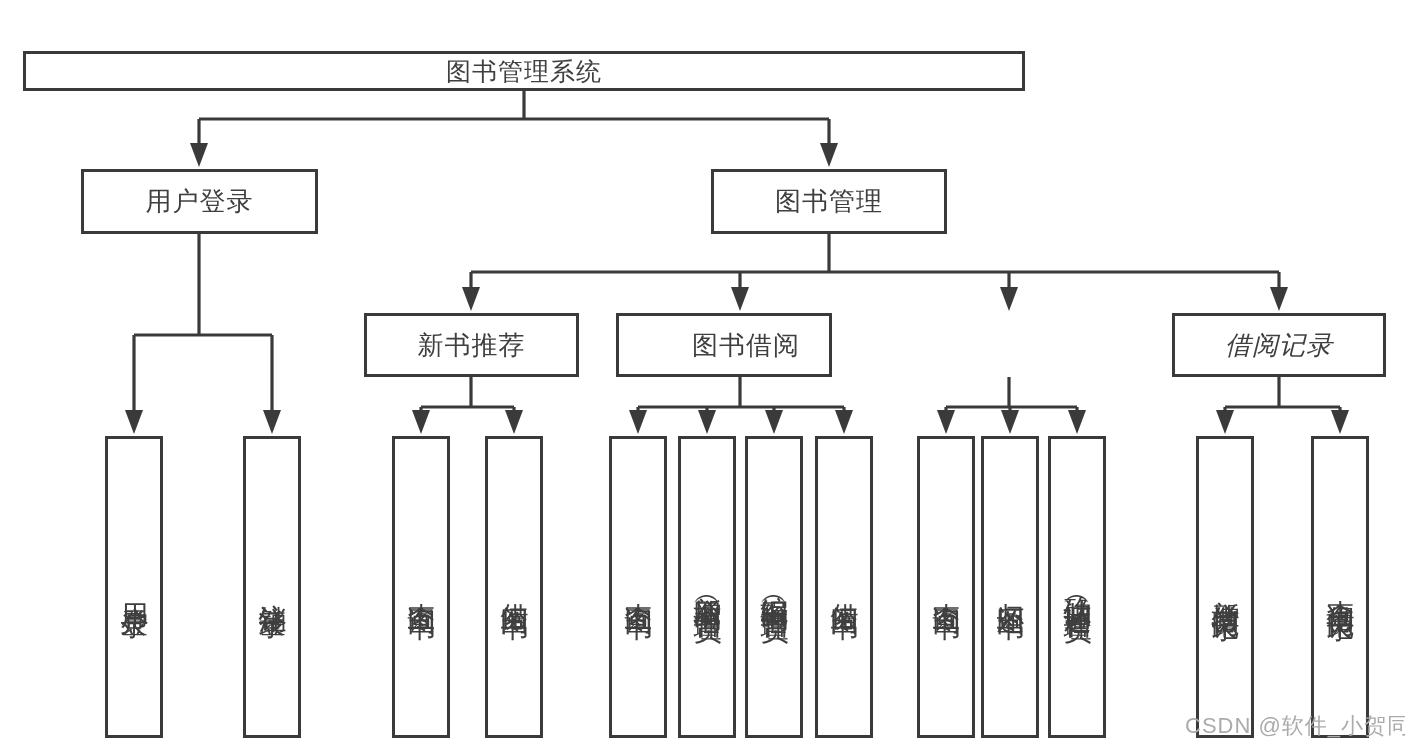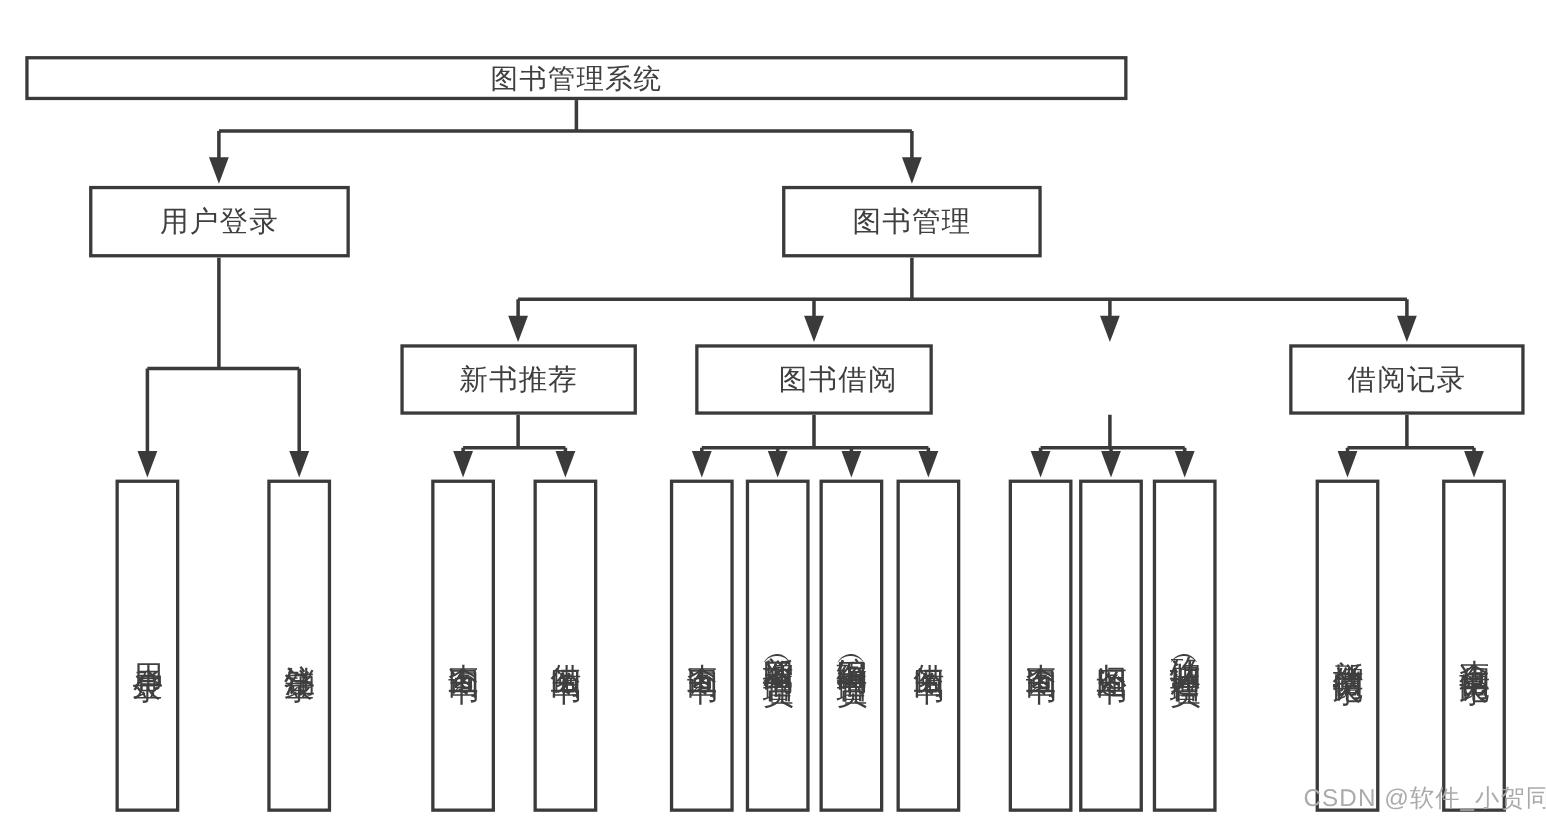--- a/index.html
+++ b/index.html
@@ -14,23 +14,23 @@
     position:absolute; box-sizing:border-box;
     border:3px solid #3a3a3a; background:#ffffff;
     display:flex; align-items:center; justify-content:center;
     z-index:2;
   }
   .root-box  { left:23px;  top:14px;  width:1002px; height:40px; font-size:25px; letter-spacing:1px;margin-top:37px; }
   .mid-box   { font-size:26px; letter-spacing:1px; }
   .user-box  { left:81px;  top:169px; width:237px; height:65px; }
   .bookm-box { left:711px; top:169px; width:236px; height:65px; }
   .sub1 { left:364px;  top:313px; width:215px; height:64px; }
-  .sub2 { left:632px;  top:313px; width:216px; height:64px;padding-left:44px; }
+  .sub2 { left:616px;  top:313px; width:216px; height:64px;padding-left:44px; }
   .sub3 { left:901px;  top:313px; width:216px; height:64px; }
-  .sub4 { left:1172px; top:313px; width:214px; height:64px; }
+  .sub4 { left:1172px; top:313px; width:214px; height:64px;font-style:italic; }
   .leaf { top:436px; width:58px; height:302px; }
   .vtext {
     writing-mode:vertical-rl; text-orientation:mixed;
     font-size:28px; line-height:1; letter-spacing:3px;
     white-space:nowrap;
   }
   .watermark {
     position:absolute; left:1185px; top:711px; z-index:5;
     font-size:22px; letter-spacing:1px; white-space:nowrap;
     color:#ababab;

